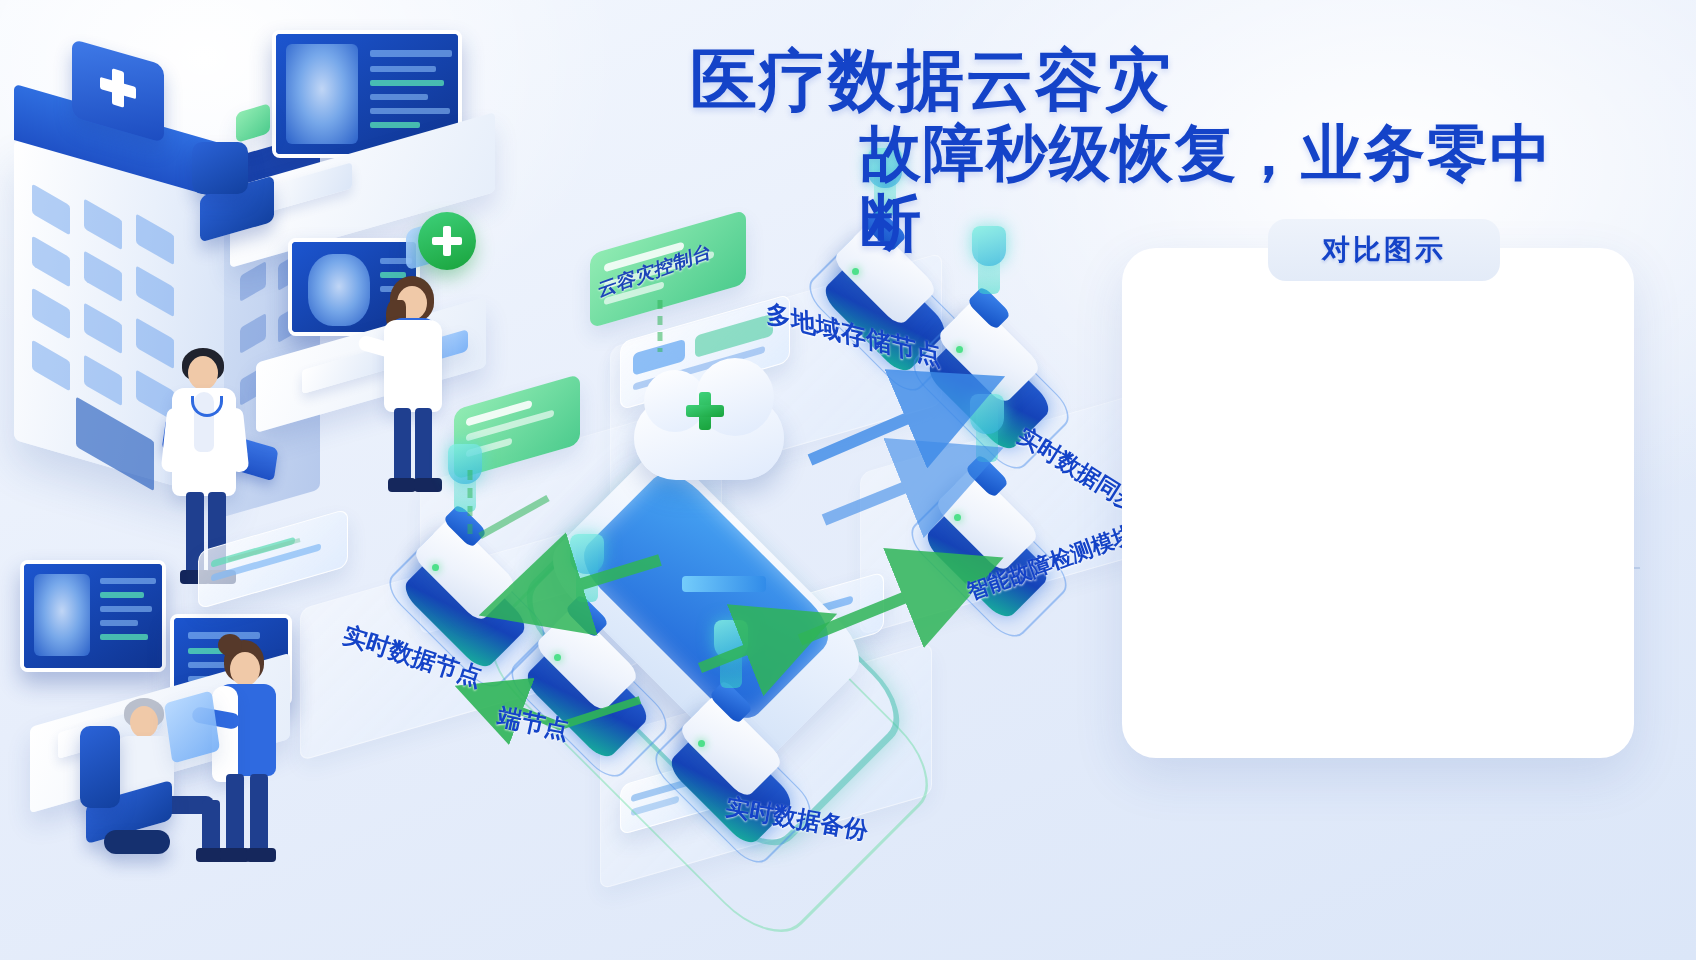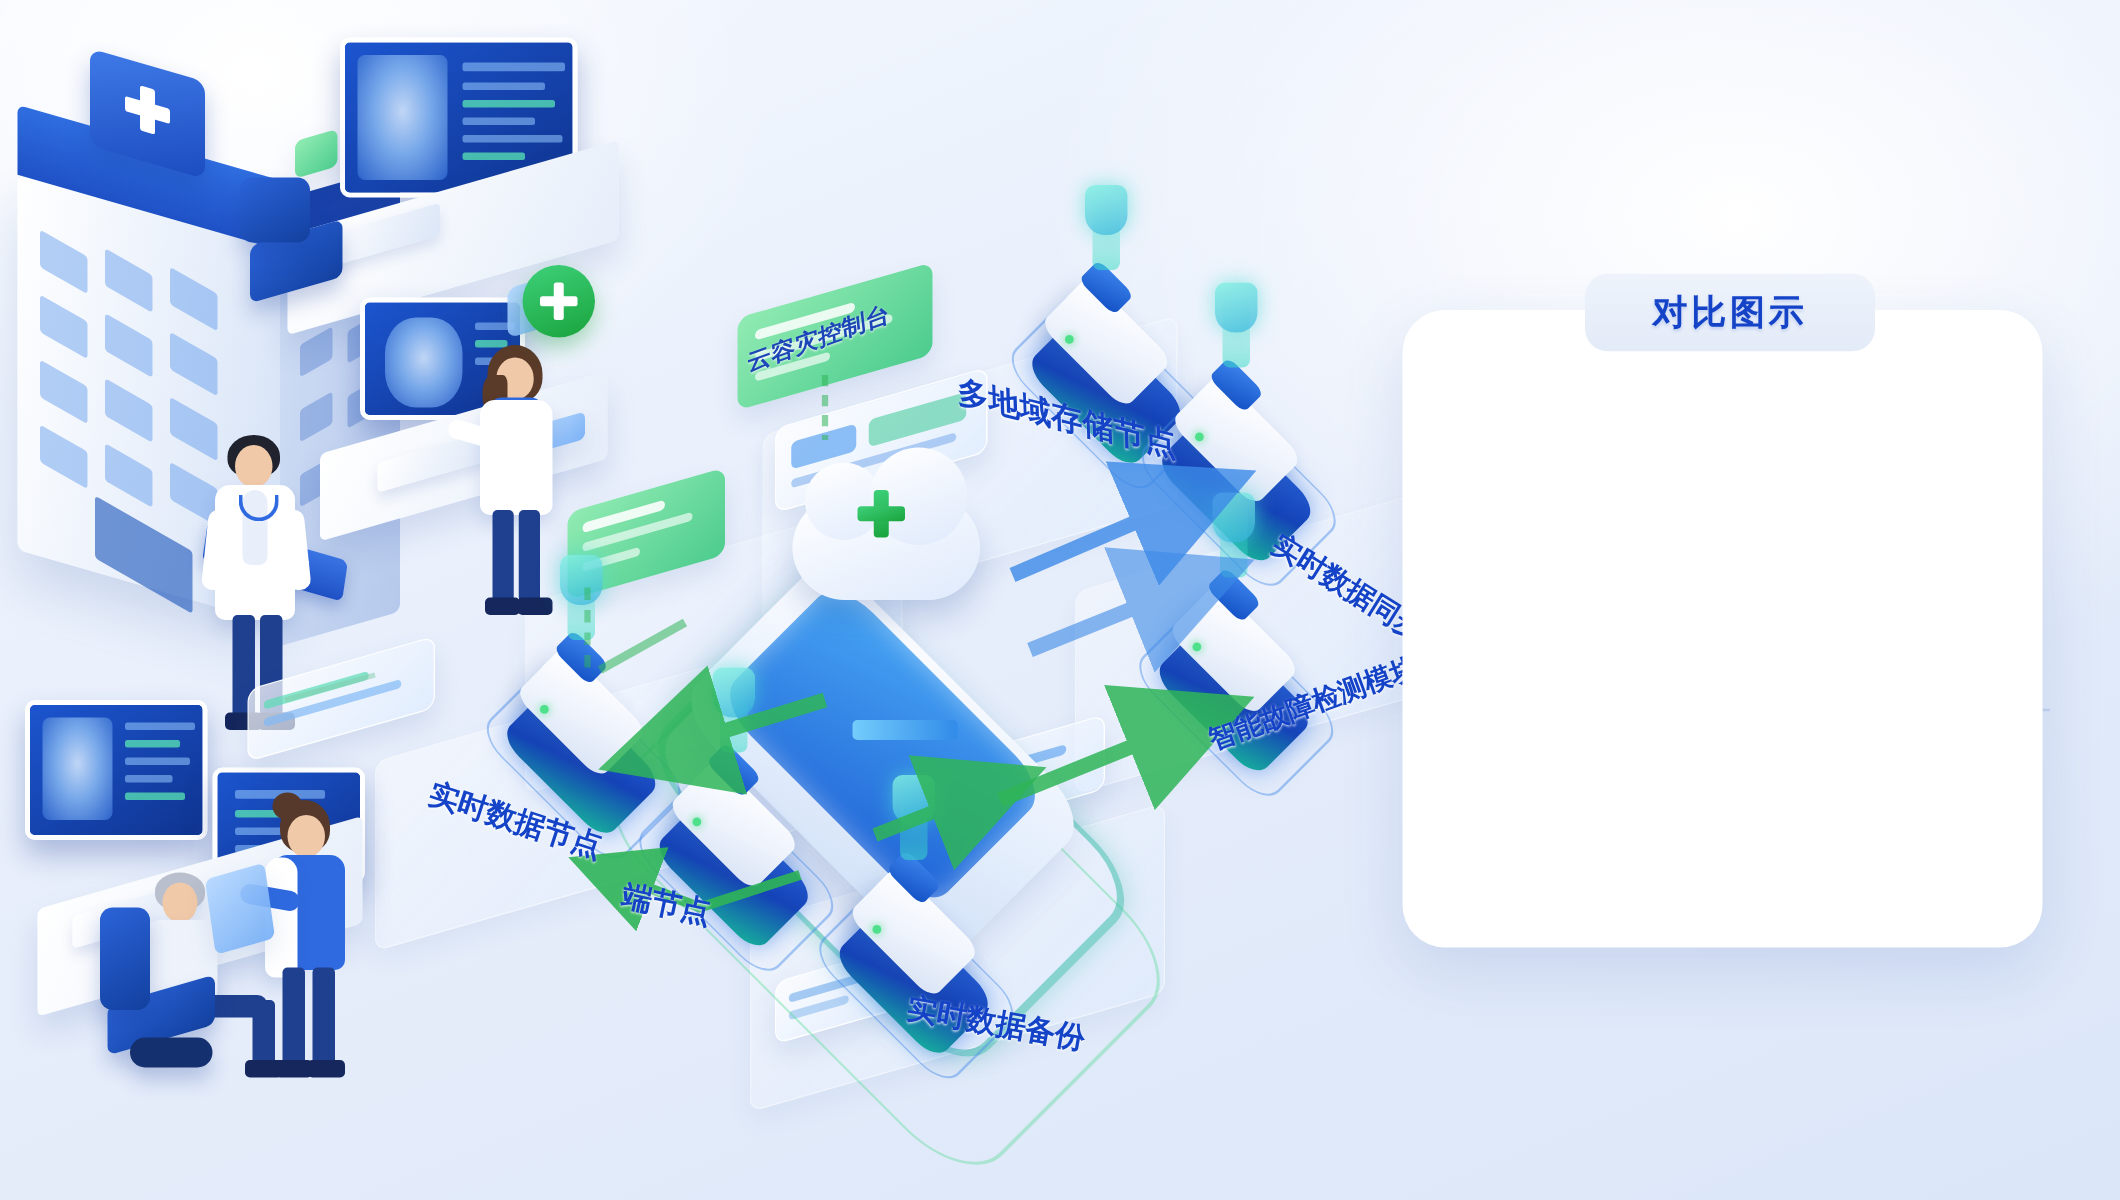--- a/index.html
+++ b/index.html
@@ -281,20 +281,24 @@
   }
 
   
   .scene svg.arrows{position:absolute;left:0;top:0;width:1180px;height:960px;pointer-events:none;}
 </style>
 </head>
 <body>
 
 <div id="stage">
 
+  <div class="title-block">
+    <div class="title-l1">医疗数据云容灾</div>
+    <div class="title-l2">故障秒级恢复，业务零中断</div>
+  </div>
 
   <div class="scene">
 
     <div class="card glass" style="left:300px;top:560px;width:340px;height:150px;opacity:.55;"></div>
     <div class="card glass" style="left:610px;top:300px;width:330px;height:150px;opacity:.45;"></div>
     <div class="card glass" style="left:860px;top:430px;width:300px;height:160px;opacity:.45;"></div>
     <div class="card glass" style="left:600px;top:690px;width:330px;height:150px;opacity:.5;"></div>
     <div class="card glass" style="left:420px;top:440px;width:300px;height:150px;opacity:.4;"></div>
 
     <div class="bld" style="left:14px;top:170px;">

